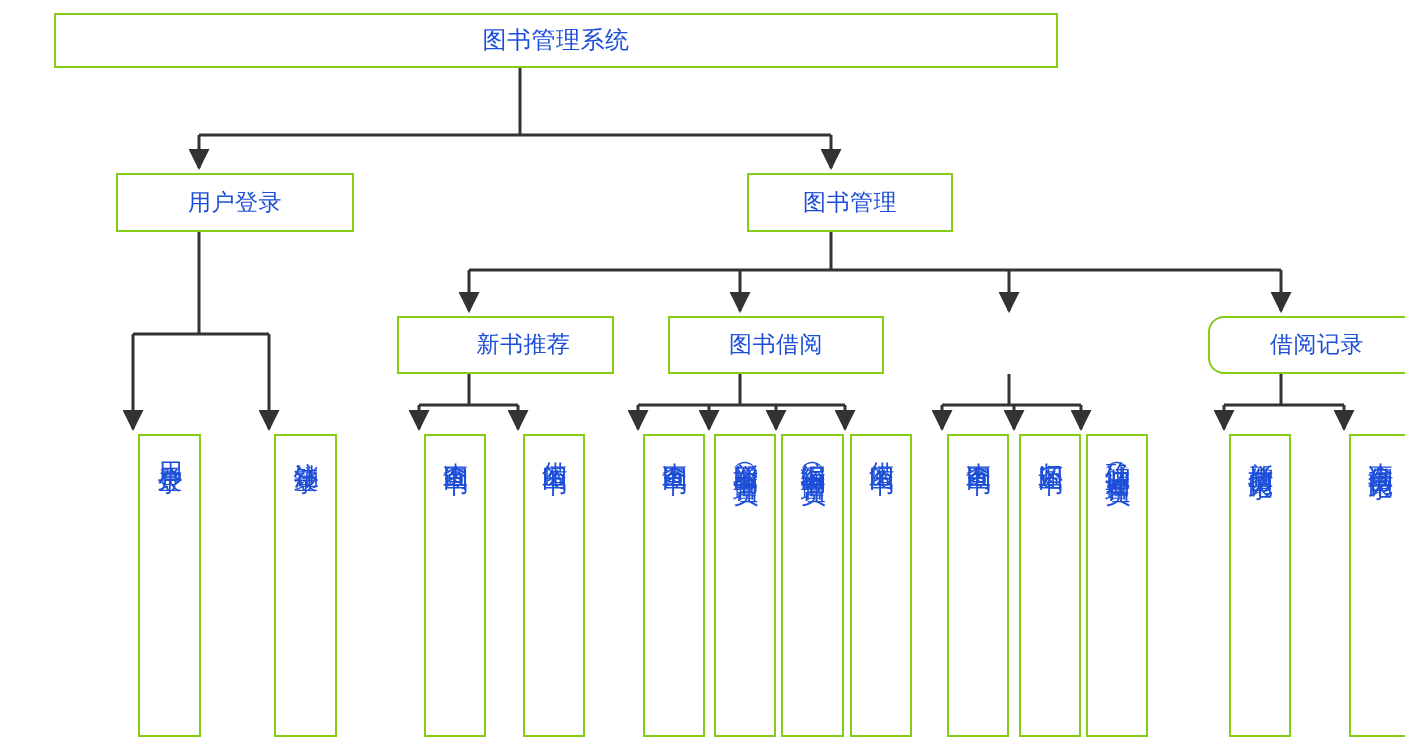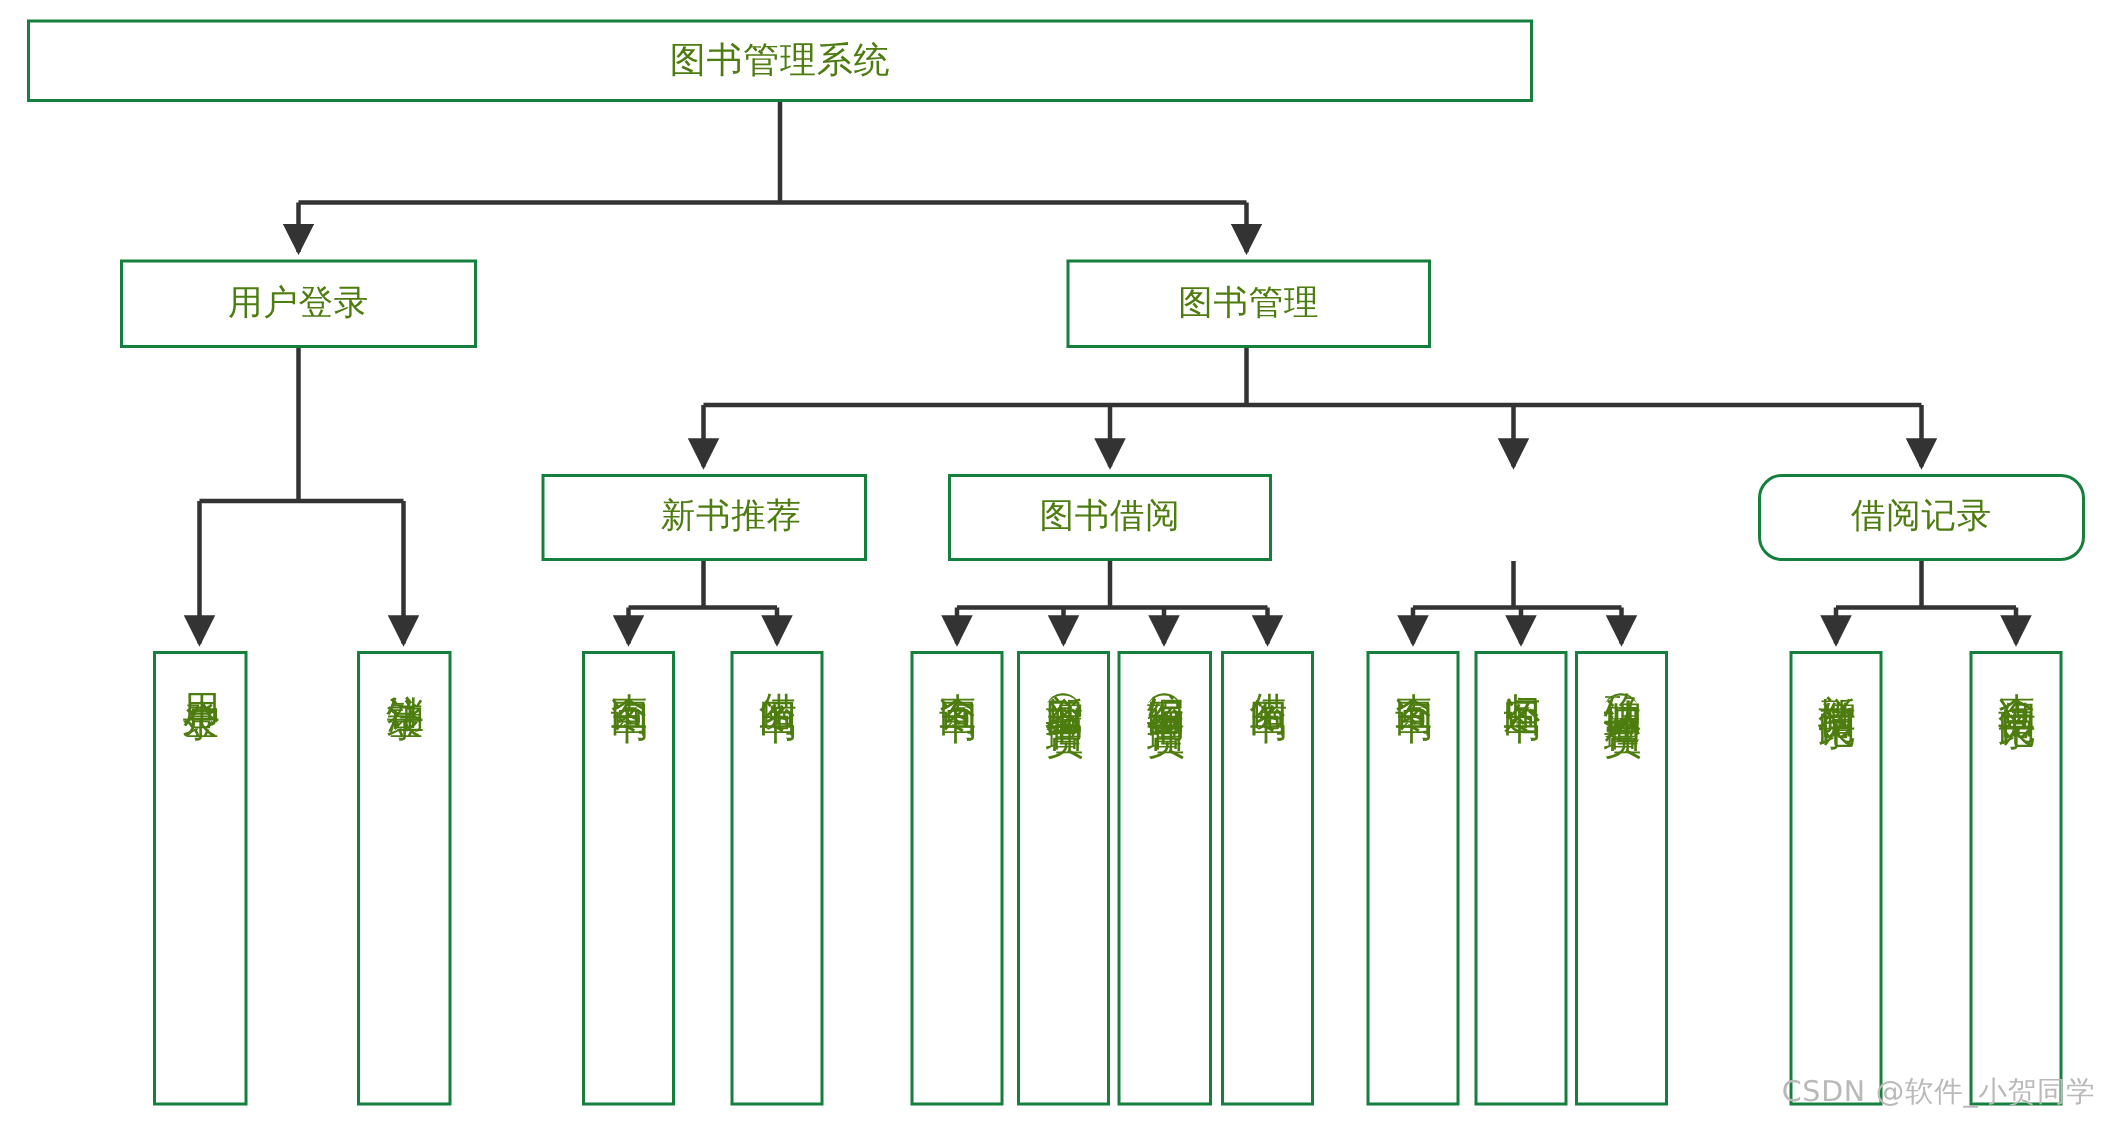--- a/index.html
+++ b/index.html
@@ -22,25 +22,26 @@
     left: 0;
     top: 0;
     width: 1405px;
     height: 747px;
     pointer-events: none;
   }
   .node {
     position: absolute;
     box-sizing: border-box;
     background: #ffffff;
-    border: 2px solid #15803d;
+    border: 2px solid #84cc16;
     display: flex;
     align-items: center;
     justify-content: center;
-    color: #4d7c0f;
+    color: #1d4ed8;
+    margin-left: 36px;
   }
   .node .lbl {
     display: block;
     text-align: center;
     line-height: 1.18;
     white-space: nowrap;
   }
   .node.horiz .lbl {
     font-size: 23px;
     letter-spacing: 0.5px;
@@ -126,21 +127,21 @@
     </g>
   </svg>
 
   <div class="node root horiz" style="left:18px; top:13px; width:1004px; height:55px;">
     <span class="lbl">图书管理系统</span>
   </div>
 
   <div class="node horiz" style="left:80px; top:173px; width:238px; height:59px;">
     <span class="lbl">用户登录</span>
   </div>
-  <div class="node horiz" style="left:711px; top:173px; width:243px; height:59px;">
+  <div class="node horiz" style="left:711px; top:173px; width:206px; height:59px;">
     <span class="lbl">图书管理</span>
   </div>
 
   <div class="node horiz" style="left:361px; top:316px; width:217px; height:58px;padding-left:36px;">
     <span class="lbl">新书推荐</span>
   </div>
   <div class="node horiz" style="left:632px; top:316px; width:216px; height:58px;">
     <span class="lbl">图书借阅</span>
   </div>
   <div class="node horiz" style="left:1172px; top:316px; width:218px; height:58px;border-radius:16px;">
@@ -184,15 +185,14 @@
     <span class="lbl">确认归还（管理员）</span>
   </div>
 
   <div class="node vert" style="left:1193px; top:434px; width:62px; height:303px;">
     <span class="lbl">新增借阅记录</span>
   </div>
   <div class="node vert" style="left:1313px; top:434px; width:62px; height:303px;">
     <span class="lbl">查询借阅记录</span>
   </div>
 
-  <div class="watermark">CSDN @软件_小贺同学</div>
 
 </div>
 
 </body></html>

